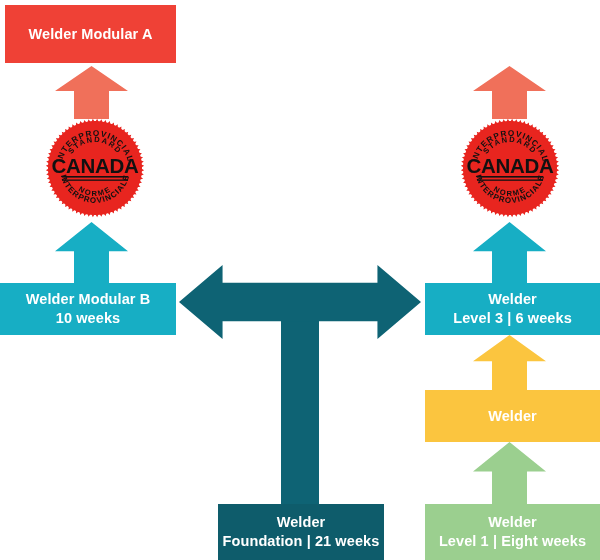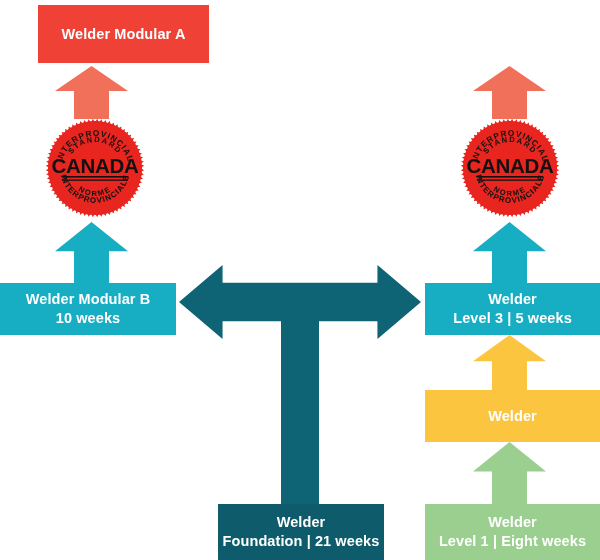--- a/index.html
+++ b/index.html
@@ -27,21 +27,21 @@
     color: #ffffff;
     text-align: center;
     line-height: 1.28;
     font-weight: bold;
     letter-spacing: 0.1px;
     z-index: 5;
   }
   .box .l1, .box .l2 { display: block; white-space: nowrap; }
 
   
-  .c-red     { background: #ef4136; margin-left: 33px; }
+  .c-red     { background: #ef4136; }
   .c-teal    { background: #17aec4; text-align: center; }
   .c-yellow  { background: #fbc53f; }
   .c-green   { background: #9bcf8f; }
   .c-dark    { background: #0e5c6b; }
 
   
   .arrow {
     position: absolute;
     z-index: 4;
     clip-path: polygon(50% 0%, 100% 47%, 74% 47%, 74% 100%, 26% 100%, 26% 47%, 0% 47%);
@@ -154,21 +154,21 @@
           <textPath href="#arcBotR2" startOffset="50%" text-anchor="middle">INTERPROVINCIALE</textPath>
         </text>
       </g>
     </svg>
   </div>
 
   <div class="arrow a-teal" style="left:473px; top:222px; width:73px; height:62px;"></div>
 
   <div class="box c-teal" style="left:425px; top:283px; width:175px; height:52px; font-size:14.5px;">
     <span class="l1">Welder</span>
-    <span class="l2">Level 3 | 5 weeks</span>
+    <span class="l2">Level 3 | 6 weeks</span>
   </div>
 
   <div class="arrow a-yellow" style="left:473px; top:335px; width:73px; height:56px;"></div>
 
   <div class="box c-yellow" style="left:425px; top:390px; width:175px; height:52px; font-size:14.5px;">
     <span class="l1">Welder</span>
   </div>
 
   <div class="arrow a-green" style="left:473px; top:442px; width:73px; height:63px;"></div>
 

